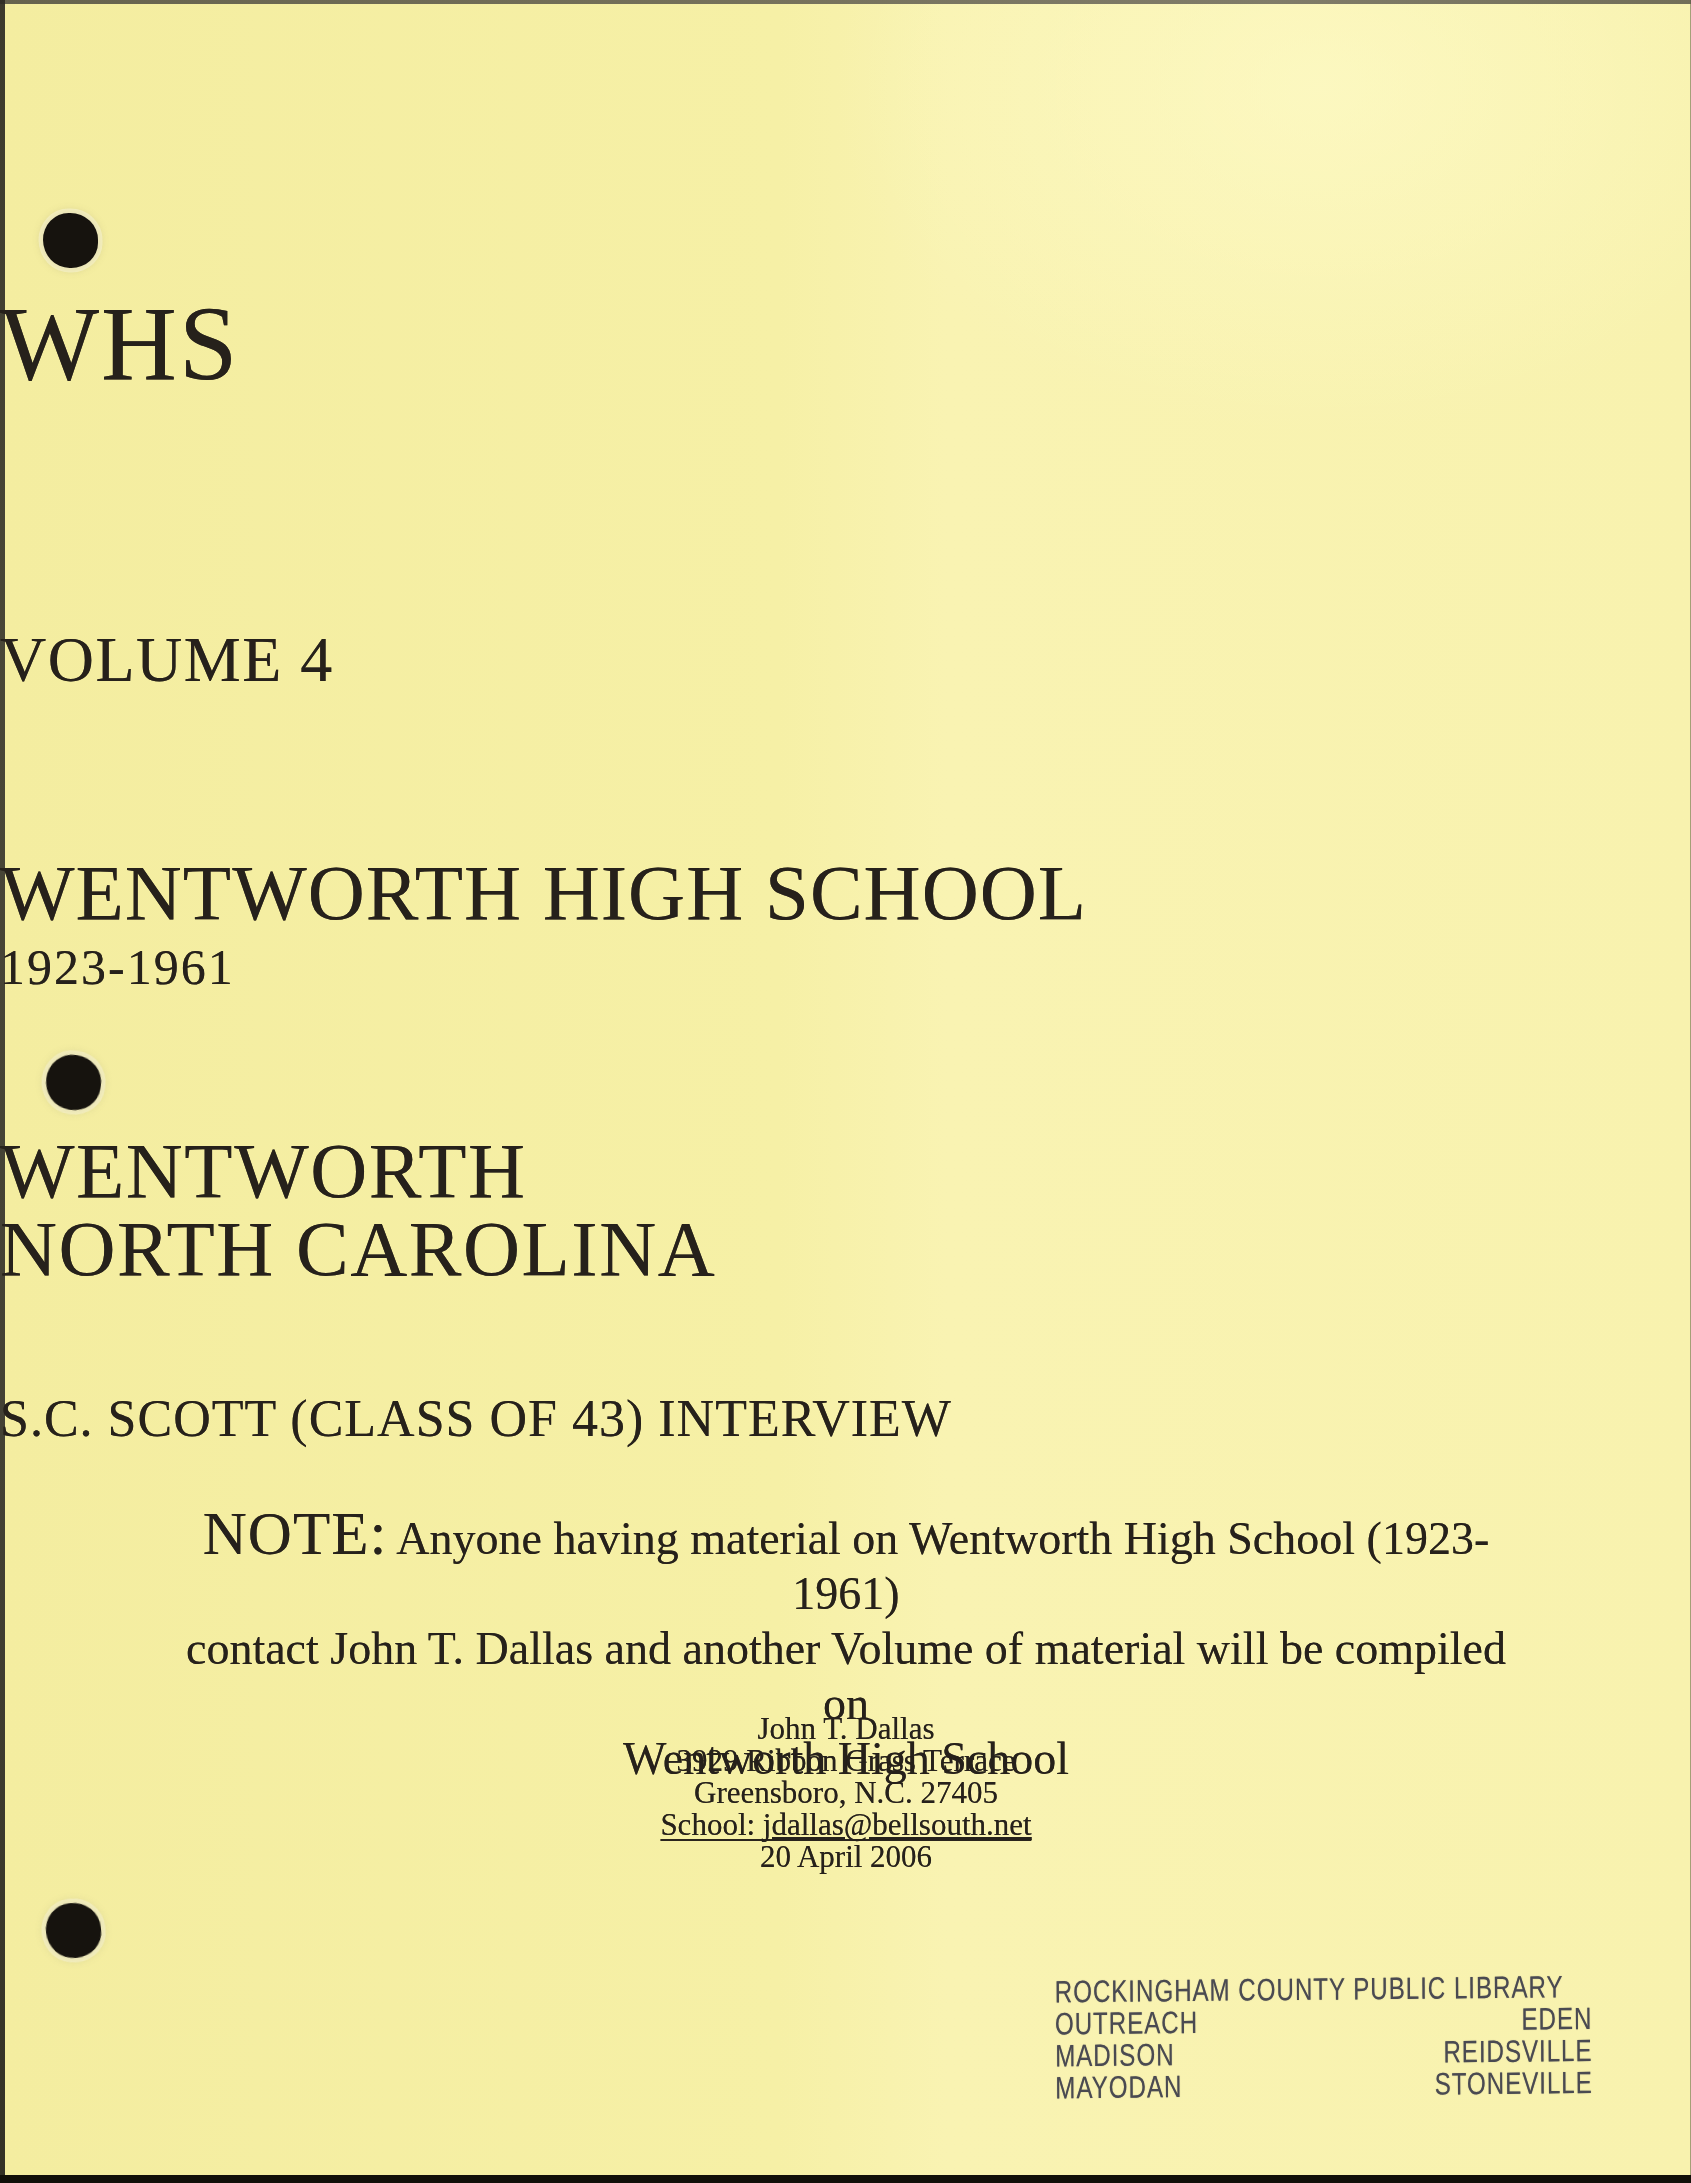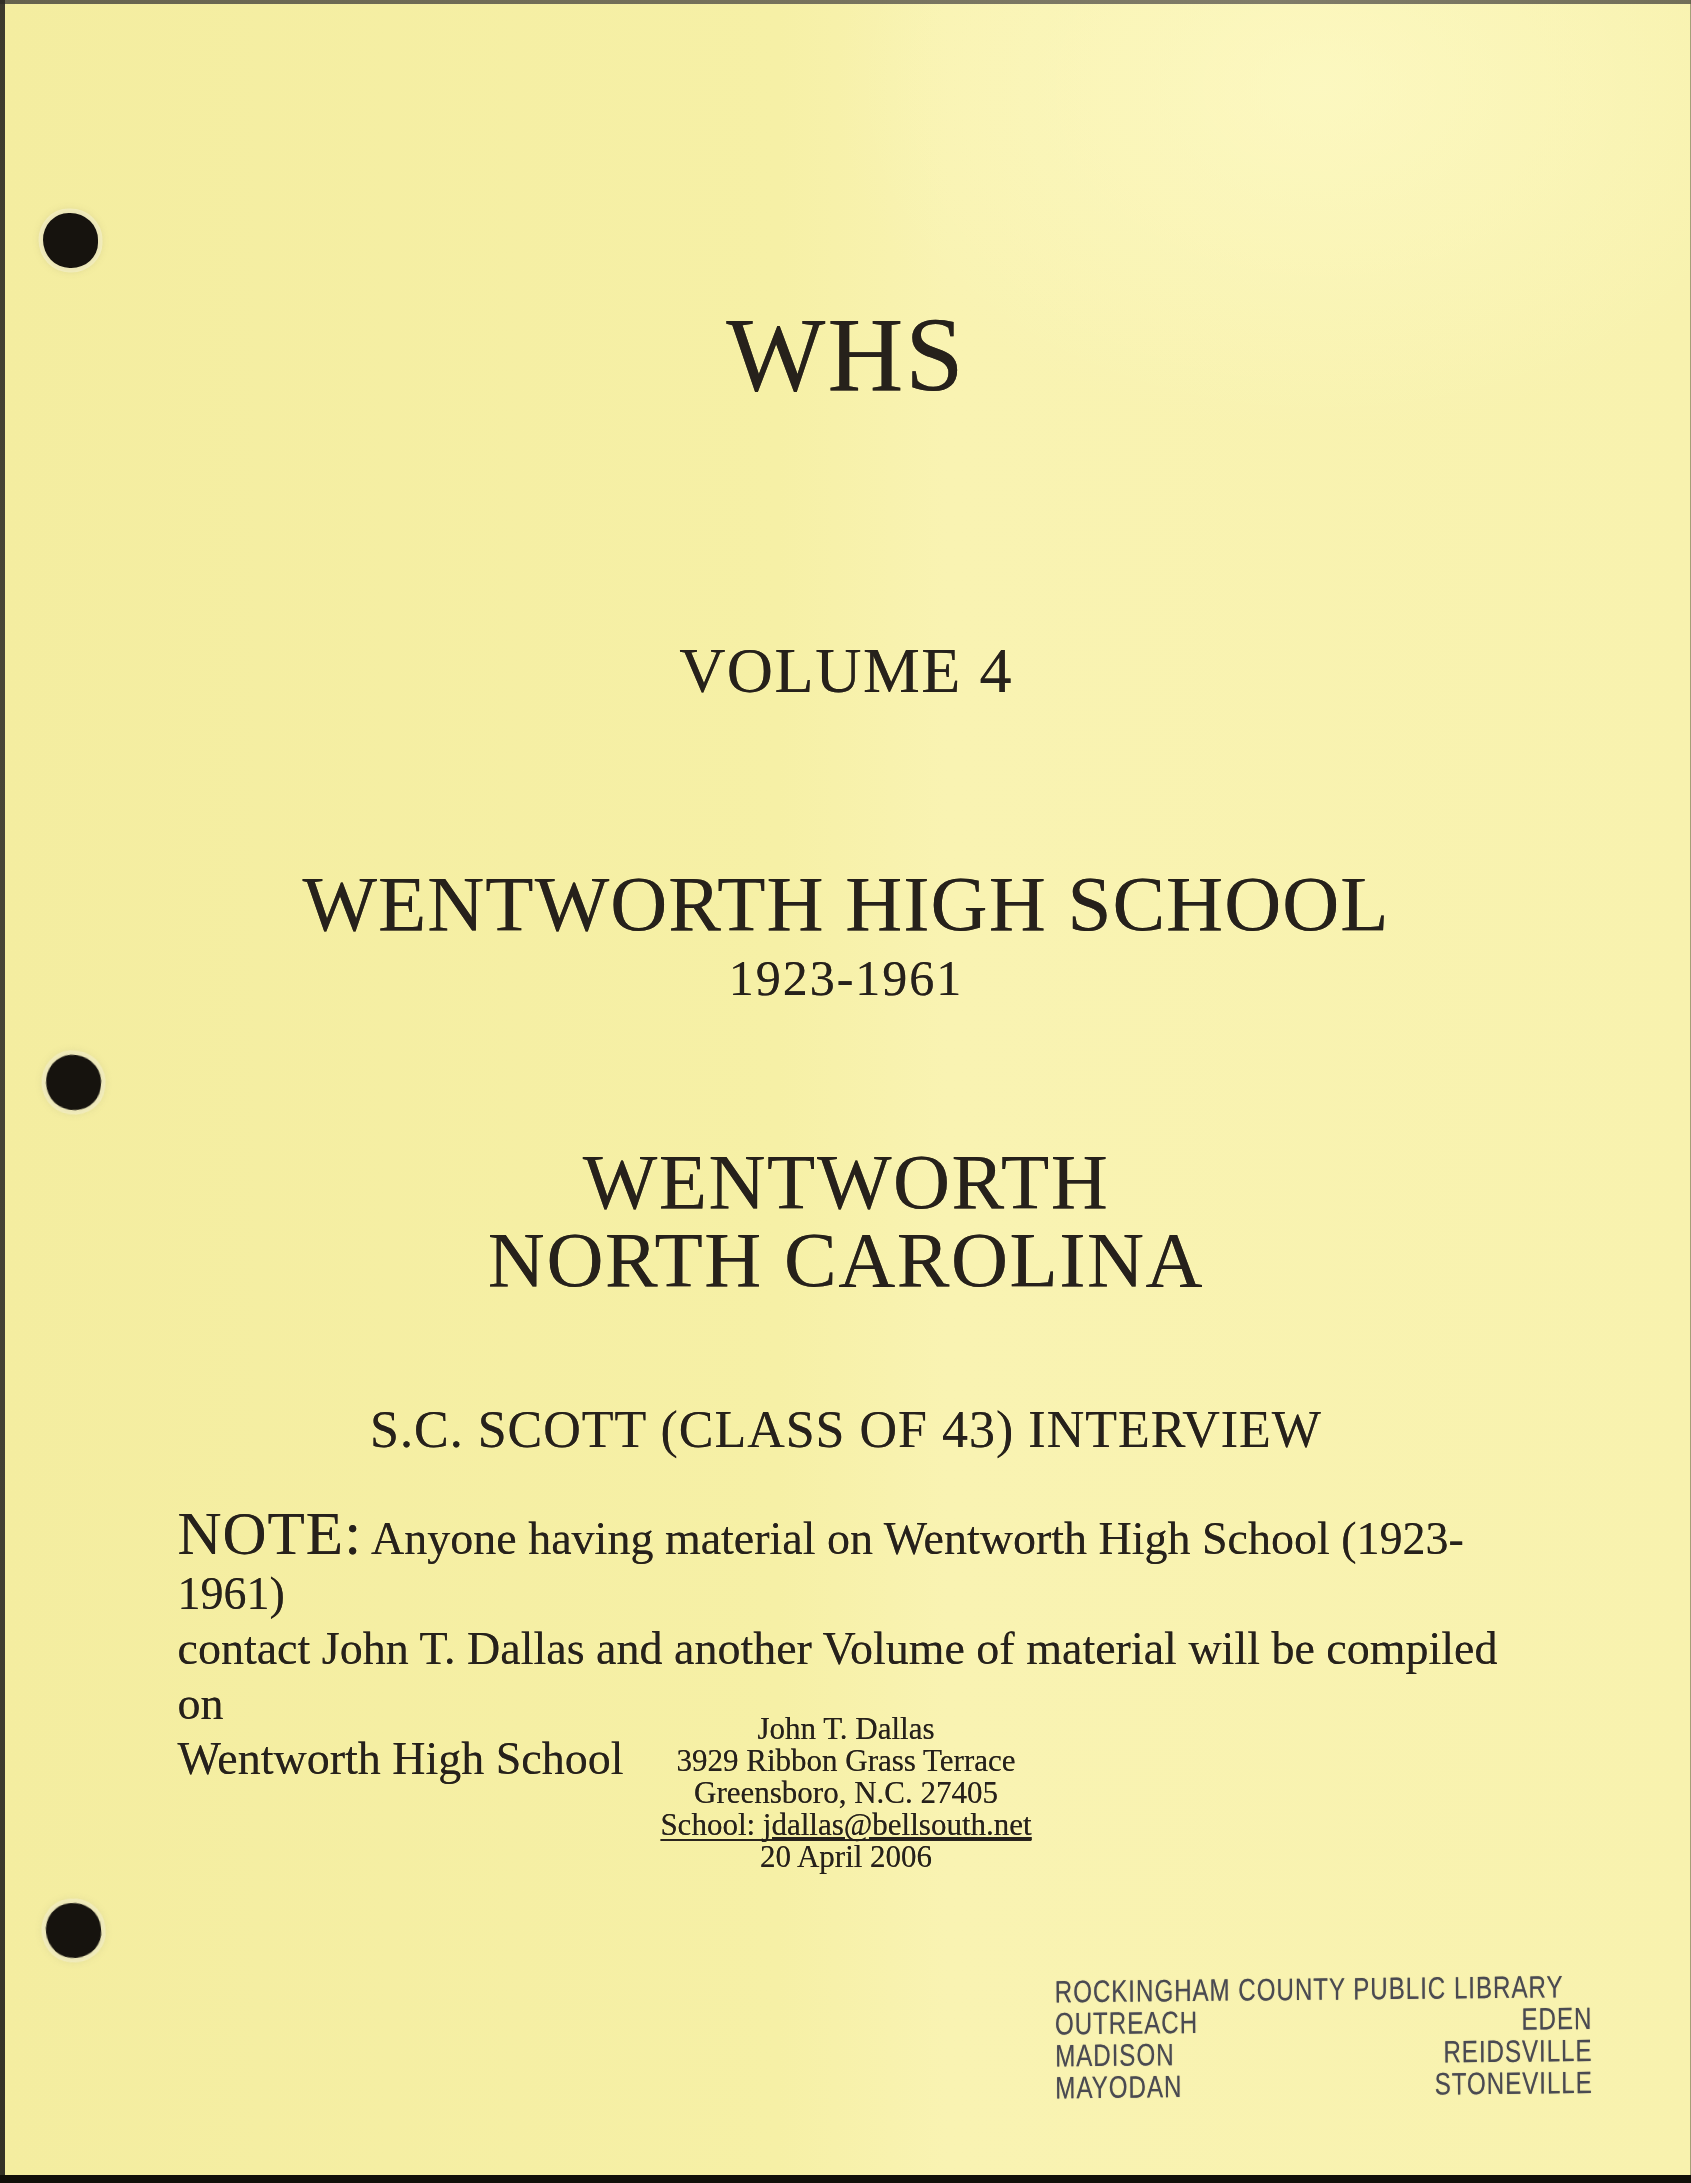--- a/index.html
+++ b/index.html
@@ -47,34 +47,35 @@
     box-shadow: 0 0 0 4.5px rgba(253,251,238,0.38), 0 0 9px 2px rgba(120,115,90,0.25);
   }
   .hole-1 { left: 43px;  top: 213px; }
   .hole-2 { left: 46px;  top: 1055px; transform: rotate(8deg); }
   .hole-3 { left: 46px;  top: 1903px; transform: rotate(-6deg); }
 
   
   .ink { color: #26211b; text-shadow: 0 0 0.5px rgba(38,30,22,0.75); }
   .center-line {
     position: absolute; left: 0; width: 100%;
-    text-align: center; white-space: nowrap; margin-top: 11px;
+    white-space: nowrap;
   }
   .whs        { top: 291px;  font-size: 105px; line-height: 1; letter-spacing: 2px; }
   .volume     { top: 628px; font-size: 64px; line-height: 1; letter-spacing: 1.5px; }
   .school     { top: 853px; font-size: 79px; line-height: 1; letter-spacing: 1px; }
   .years      { top: 942px; font-size: 50px; line-height: 1; letter-spacing: 2px; }
   .city       { top: 1131px; font-size: 79px; line-height: 1; letter-spacing: 1.5px; }
   .state      { top: 1209px; font-size: 79px; line-height: 1; letter-spacing: 1.5px; }
   .interview  { top: 1393px; font-size: 52px; line-height: 1; letter-spacing: 1px; }
 
   .note-block {
     position: absolute; top: 1506px; left: 50%;
     transform: translateX(-50%);
     width: 1337px;
+    text-align: center;
     font-size: 46px;
     line-height: 55px;
   }
   .note-label { font-size: 61px; letter-spacing: 1px; }
 
   .contact-block {
     position: absolute; top: 1713px; left: 50%;
     transform: translateX(-50%);
     text-align: center;
     font-size: 31px;

